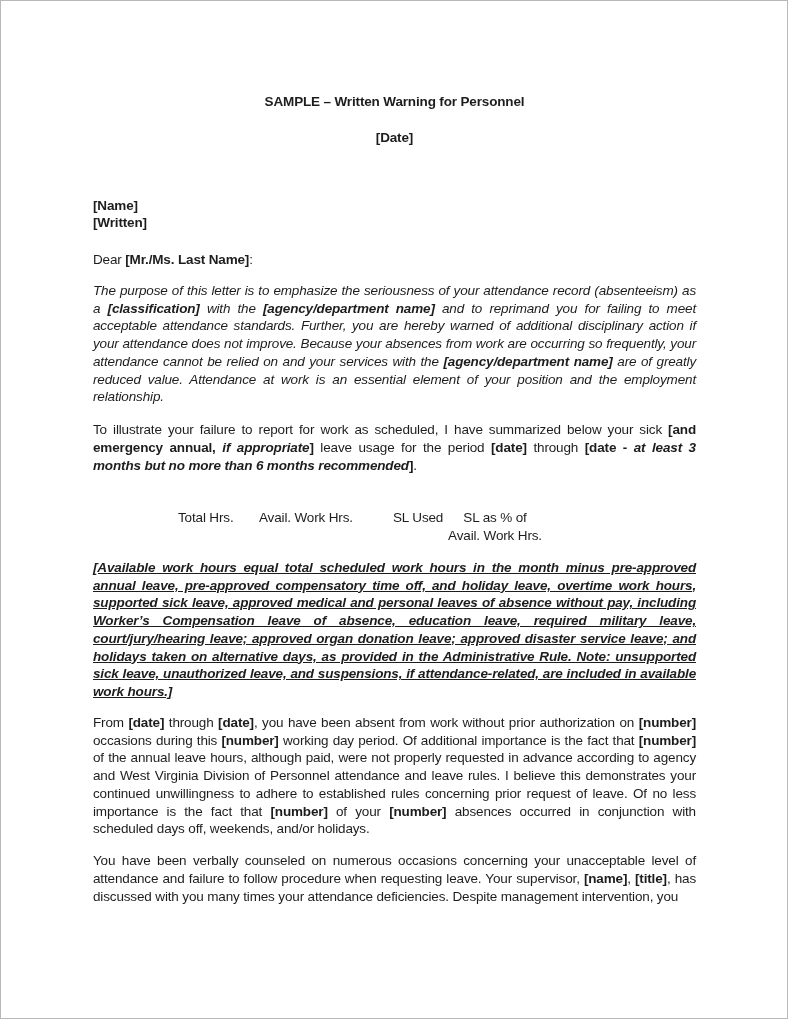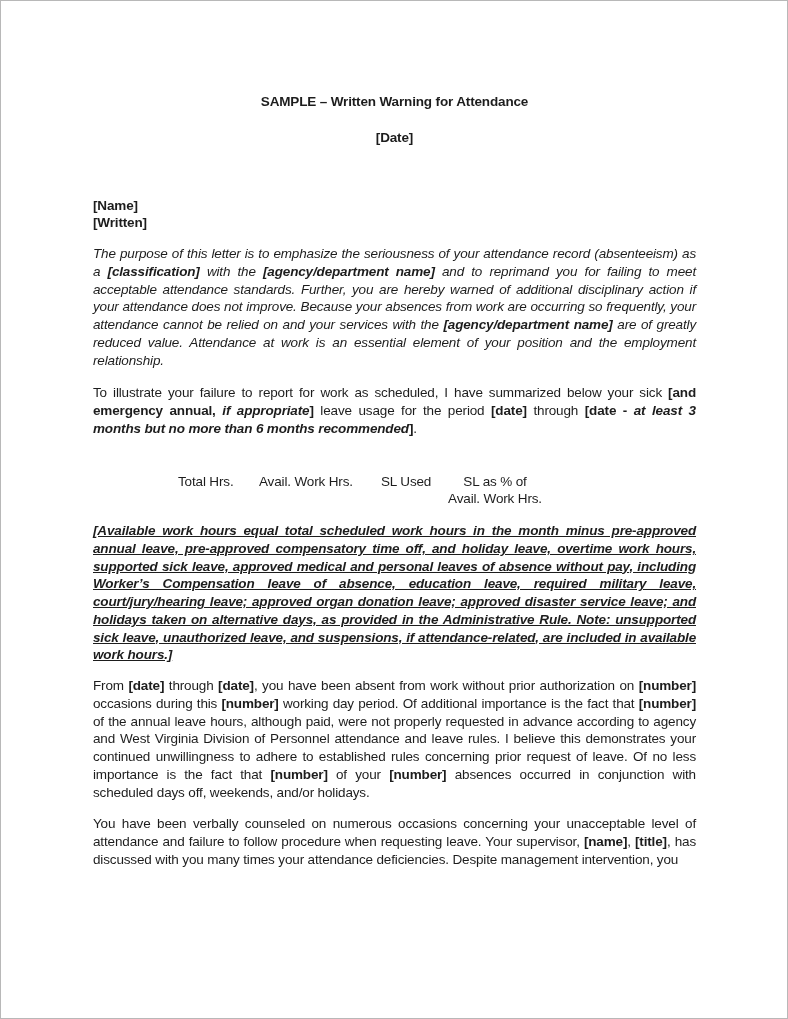--- a/index.html
+++ b/index.html
@@ -28,42 +28,43 @@
   .recipient-block { margin-top: 50px; font-weight: 700; }
   .via-line { margin-top: 17px; }
   .salutation { margin-top: 19px; }
   .body-par { text-align: justify; }
   .p1 { margin-top: 13px; font-style: italic; }
   .p2 { margin-top: 15px; }
   .leave-table { margin-top: 17px; position: relative; height: 35.5px; }
   .leave-table .col { position: absolute; top: 0; white-space: nowrap; margin-top: 18px; }
   .col-1 { left: 85px; }
   .col-2 { left: 166px; }
-  .col-3 { left: 288px; }
+  .col-3 { left: 300px; }
   .col-4 { left: 352px; width: 100px; text-align: center; white-space: normal !important; }
   .p3 { margin-top: 32px; font-weight: 700; font-style: italic; text-decoration: underline; }
   .p4 { margin-top: 13px; }
   .p5 { margin-top: 14px; }
 </style>
 </head>
 <body>
 
 <div class="page">
   <div class="content">
 
-    <div class="letter-title center">SAMPLE – Written Warning for Attendance</div>
+    <div class="letter-title center">SAMPLE – Written Warning for Personnel</div>
 
     <div class="date-line center">[Date]</div>
 
     <div class="recipient-block">
       <div>[Name]</div>
       <div>[Written]</div>
     </div>
 
 
+    <div class="salutation"><span>Dear </span><span style="font-weight: 700;">[Mr./Ms. Last Name]</span><span>:</span></div>
 
     <p class="body-par p1"><span>The purpose of this letter is to emphasize the seriousness of your attendance record (absenteeism) as a </span><span style="font-weight: 700;">[classification]</span><span> with the </span><span style="font-weight: 700;">[agency/department name]</span><span> and to reprimand you for failing to meet acceptable attendance standards.  Further, you are hereby warned of additional disciplinary action if your attendance does not improve.  Because your absences from work are occurring so frequently, your attendance cannot be relied on and your services with the </span><span style="font-weight: 700;">[agency/department name]</span><span> are of greatly reduced value.  Attendance at work is an essential element of your position and the employment relationship.</span></p>
 
     <p class="body-par p2"><span>To illustrate your failure to report for work as scheduled, I have summarized below your sick </span><span style="font-weight: 700;">[and emergency annual, </span><span style="font-weight: 700; font-style: italic;">if appropriate</span><span style="font-weight: 700;">]</span><span> leave usage for the period </span><span style="font-weight: 700;">[date]</span><span> through </span><span style="font-weight: 700;">[date - </span><span style="font-weight: 700; font-style: italic;">at least 3 months but no more than 6 months recommended</span><span style="font-weight: 700;">]</span><span>.</span></p>
 
     <div class="leave-table">
       <span class="col col-1">Total Hrs.</span>
       <span class="col col-2">Avail. Work Hrs.</span>
       <span class="col col-3">SL Used</span>
       <span class="col col-4">

